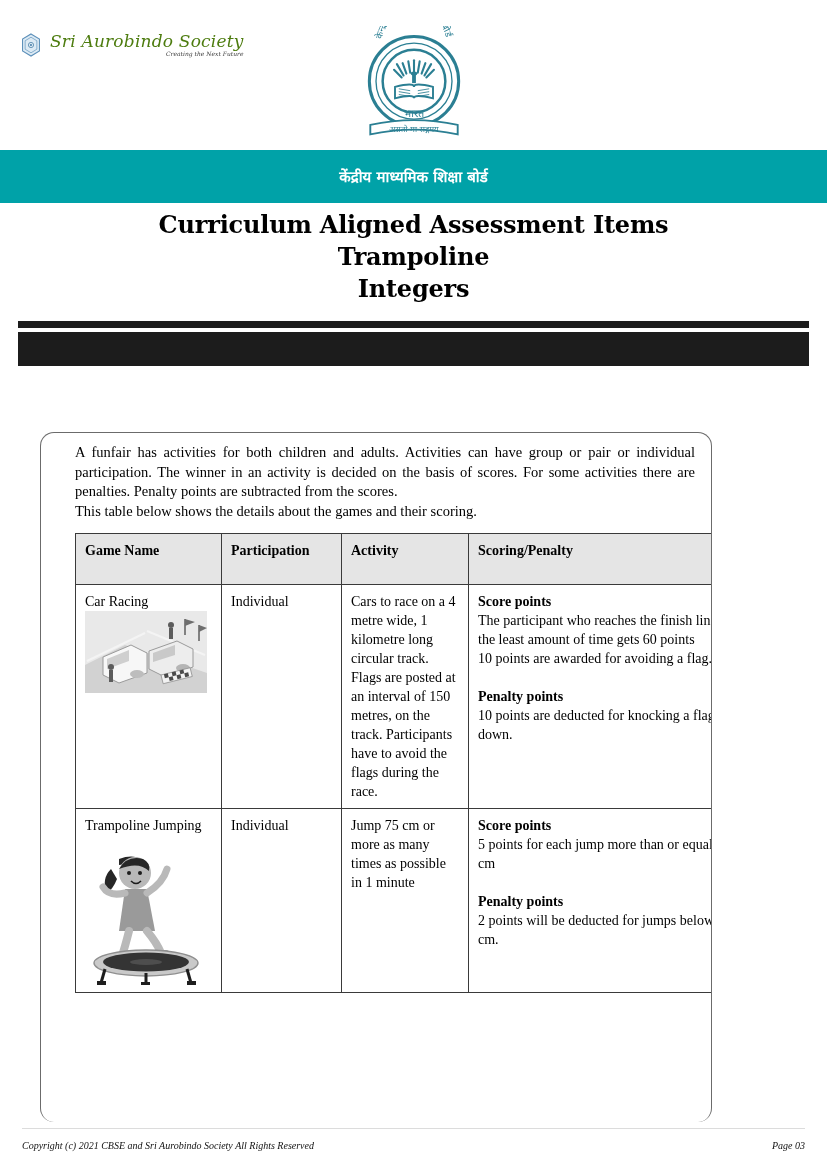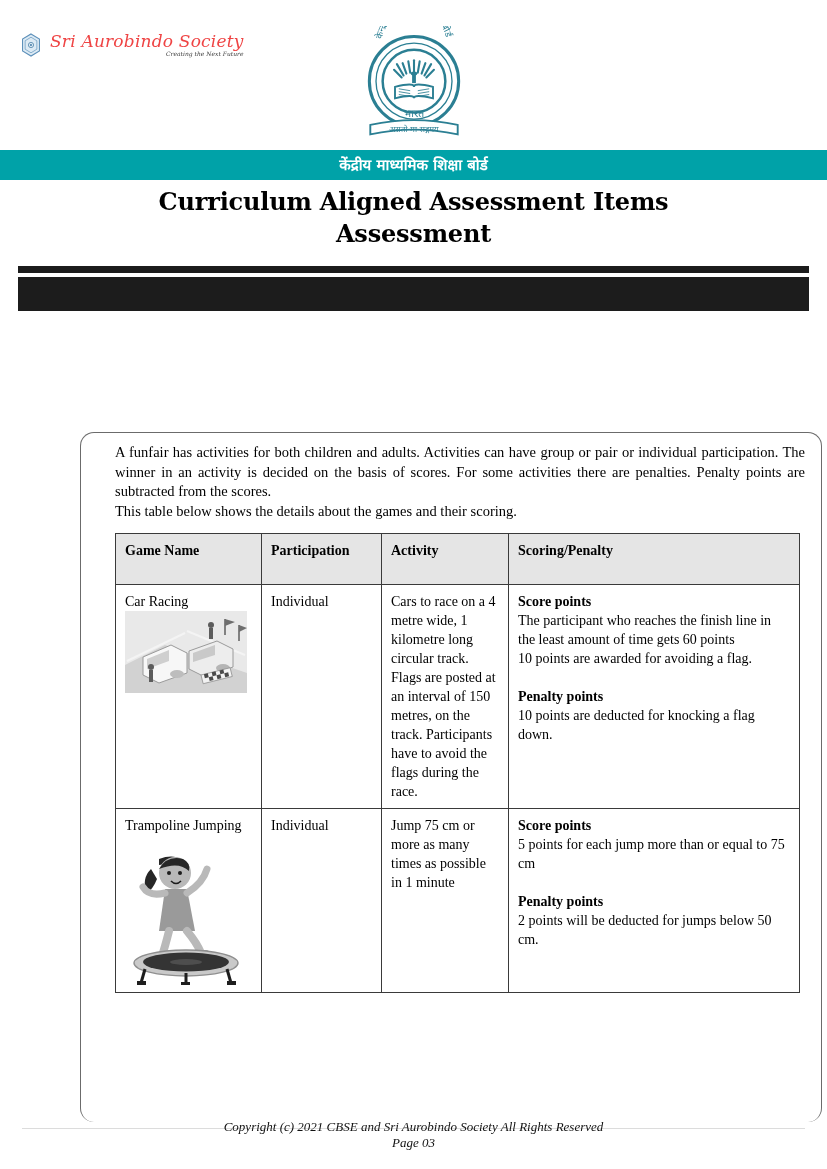--- a/index.html
+++ b/index.html
@@ -28,21 +28,21 @@
     display: flex;
     align-items: center;
     gap: 6px;
   }
   .sas-mark { width: 26px; height: 26px; display: block; }
   .sas-wordmark { display: flex; flex-direction: column; line-height: 1; }
   .sas-name {
     font-family: "DejaVu Serif", serif;
     font-style: italic;
     font-size: 17px;
-    color: #ef4444;
+    color: #4d7c0f;
     letter-spacing: .2px;
     white-space: nowrap;
   }
   .sas-tagline {
     font-family: "DejaVu Serif", serif;
     font-style: italic;
     font-size: 6px;
     color: #3a3a3a;
     text-align: right;
     margin-top: 1px;
@@ -54,21 +54,21 @@
     left: 50%;
     transform: translateX(-50%);
     top: 26px;
     width: 114px;
     height: 118px;
   }
 
   
   .teal-band {
     background: #00a2a8;
-    height: 30px;
+    height: 53px;
     display: flex;
     flex-direction: column;
     align-items: center;
     justify-content: center;
     color: #ffffff;
   }
   .teal-hi {
     font-family: "DejaVu Sans", sans-serif;
     font-weight: bold;
     font-size: 15px;
@@ -98,28 +98,27 @@
   
   .rule-wrap { padding: 0 18px; margin-top: 16px; }
   .rule-thin { height: 7px; background: #1c1c1c; }
   .rule-thick { height: 34px; background: #1c1c1c; margin-top: 4px; }
 
   
   .content-box {
     position: absolute;
     left: 40px;
     top: 432px;
-    width: 742px;
+    width: 672px;
     height: 690px;
     border: 1.4px solid #6b6b6b;
     border-radius: 14px;
     border-bottom: none;
     box-sizing: border-box;
     overflow: hidden;
-    margin-left: 40px;
   }
   .intro {
     padding: 10px 16px 0 34px;
     font-size: 14.5px;
     line-height: 19.5px;
     text-align: justify;
   }
   .intro p { margin: 0; }
 
   
@@ -157,23 +156,22 @@
   .footer {
     position: absolute;
     left: 0; right: 0;
     bottom: 18px;
     padding: 0 22px;
     display: flex;
     justify-content: space-between;
     align-items: center;
     font-family: "Liberation Serif", serif;
     font-style: italic;
-    font-size: 13px;
+    font-size: 10px;
     color: #111;
-    flex-direction: column;
   }
   .footer-rule {
     position: absolute;
     left: 22px; right: 22px;
     bottom: 40px;
     height: 1px;
     background: #dcdcdc;
   }
 
   svg { display: block; }
@@ -243,21 +241,22 @@
     </svg>
   </span>
 </div>
 
 <div class="teal-band">
   <div class="teal-hi">केंद्रीय माध्यमिक शिक्षा बोर्ड</div>
 </div>
 
 <div class="title-block">
   <div>Curriculum Aligned Assessment Items</div>
-  <div>Assessment</div>
+  <div>Trampoline</div>
+  <div>Integers</div>
 </div>
 
 <div class="rule-wrap">
   <div class="rule-thin"></div>
   <div class="rule-thick"></div>
 </div>
 
 <div class="content-box">
 
   <div class="intro">

